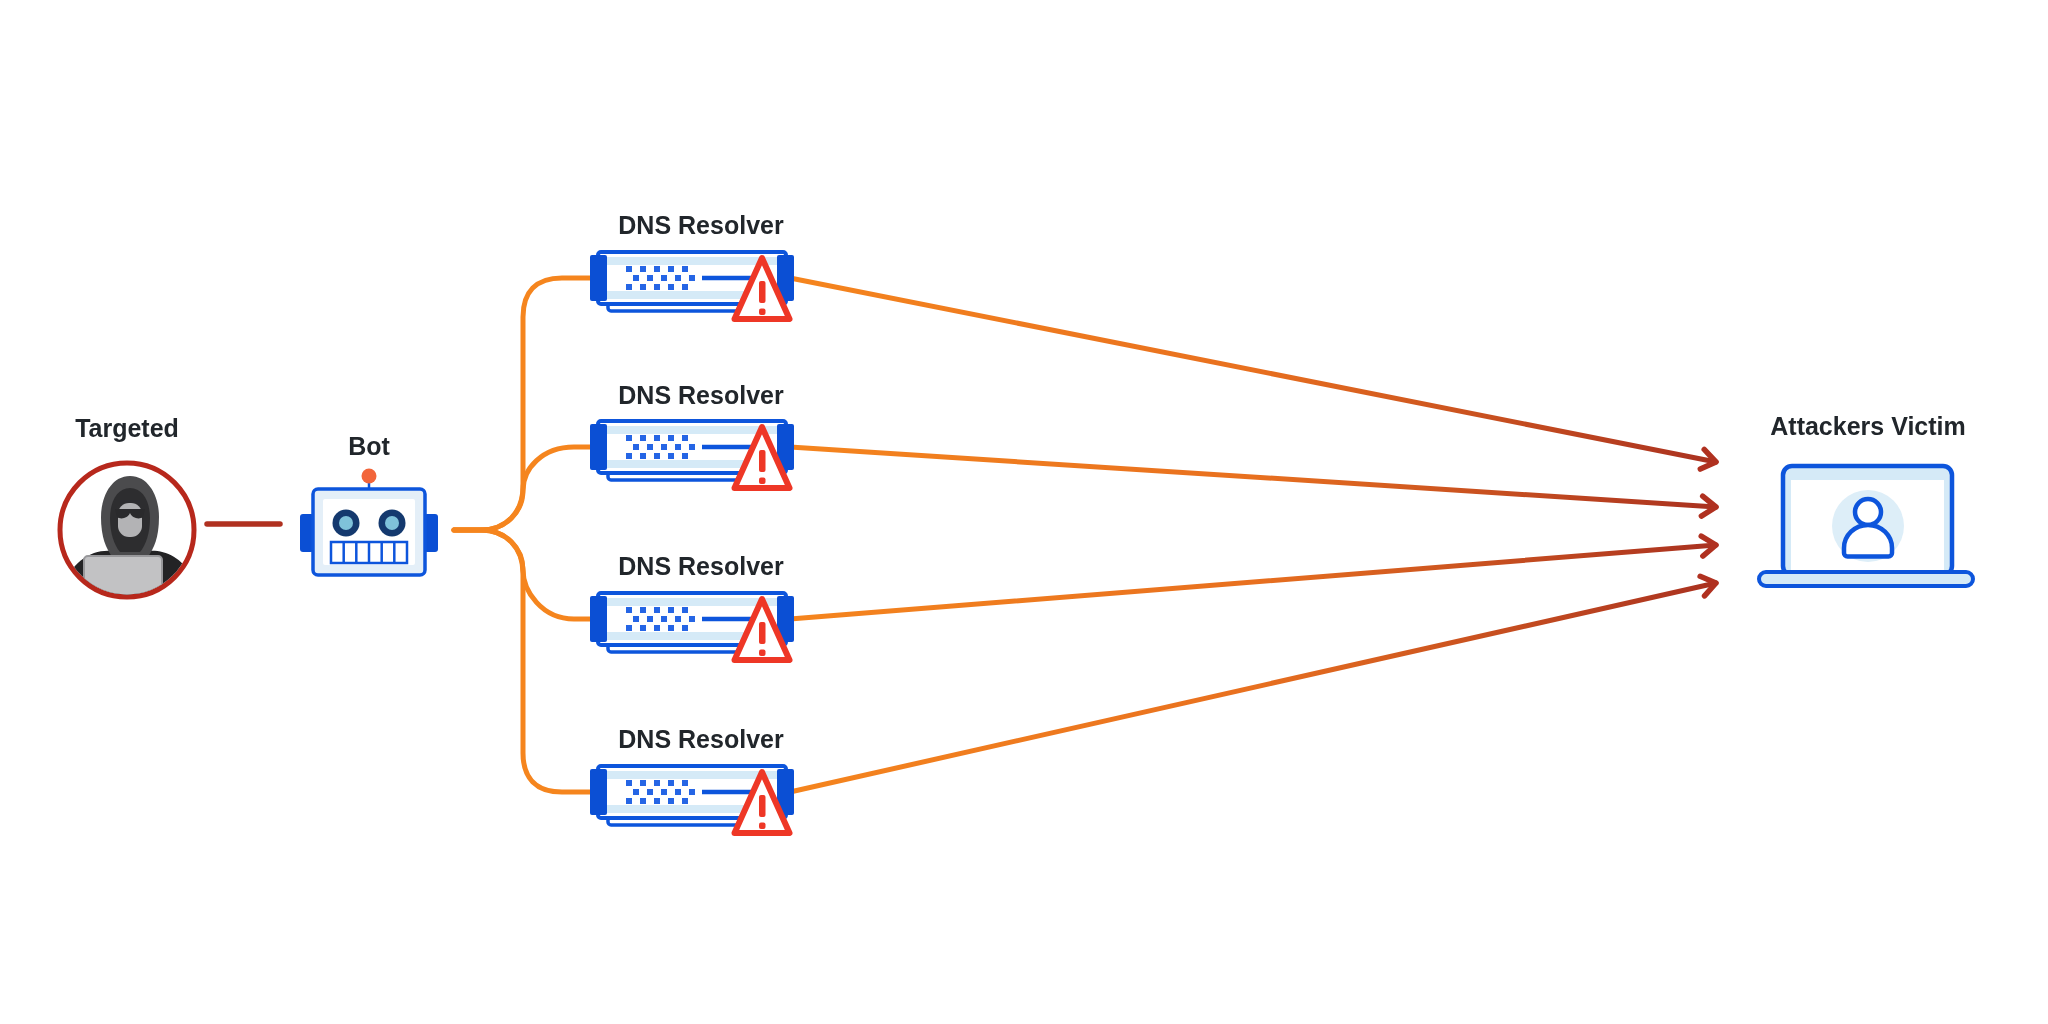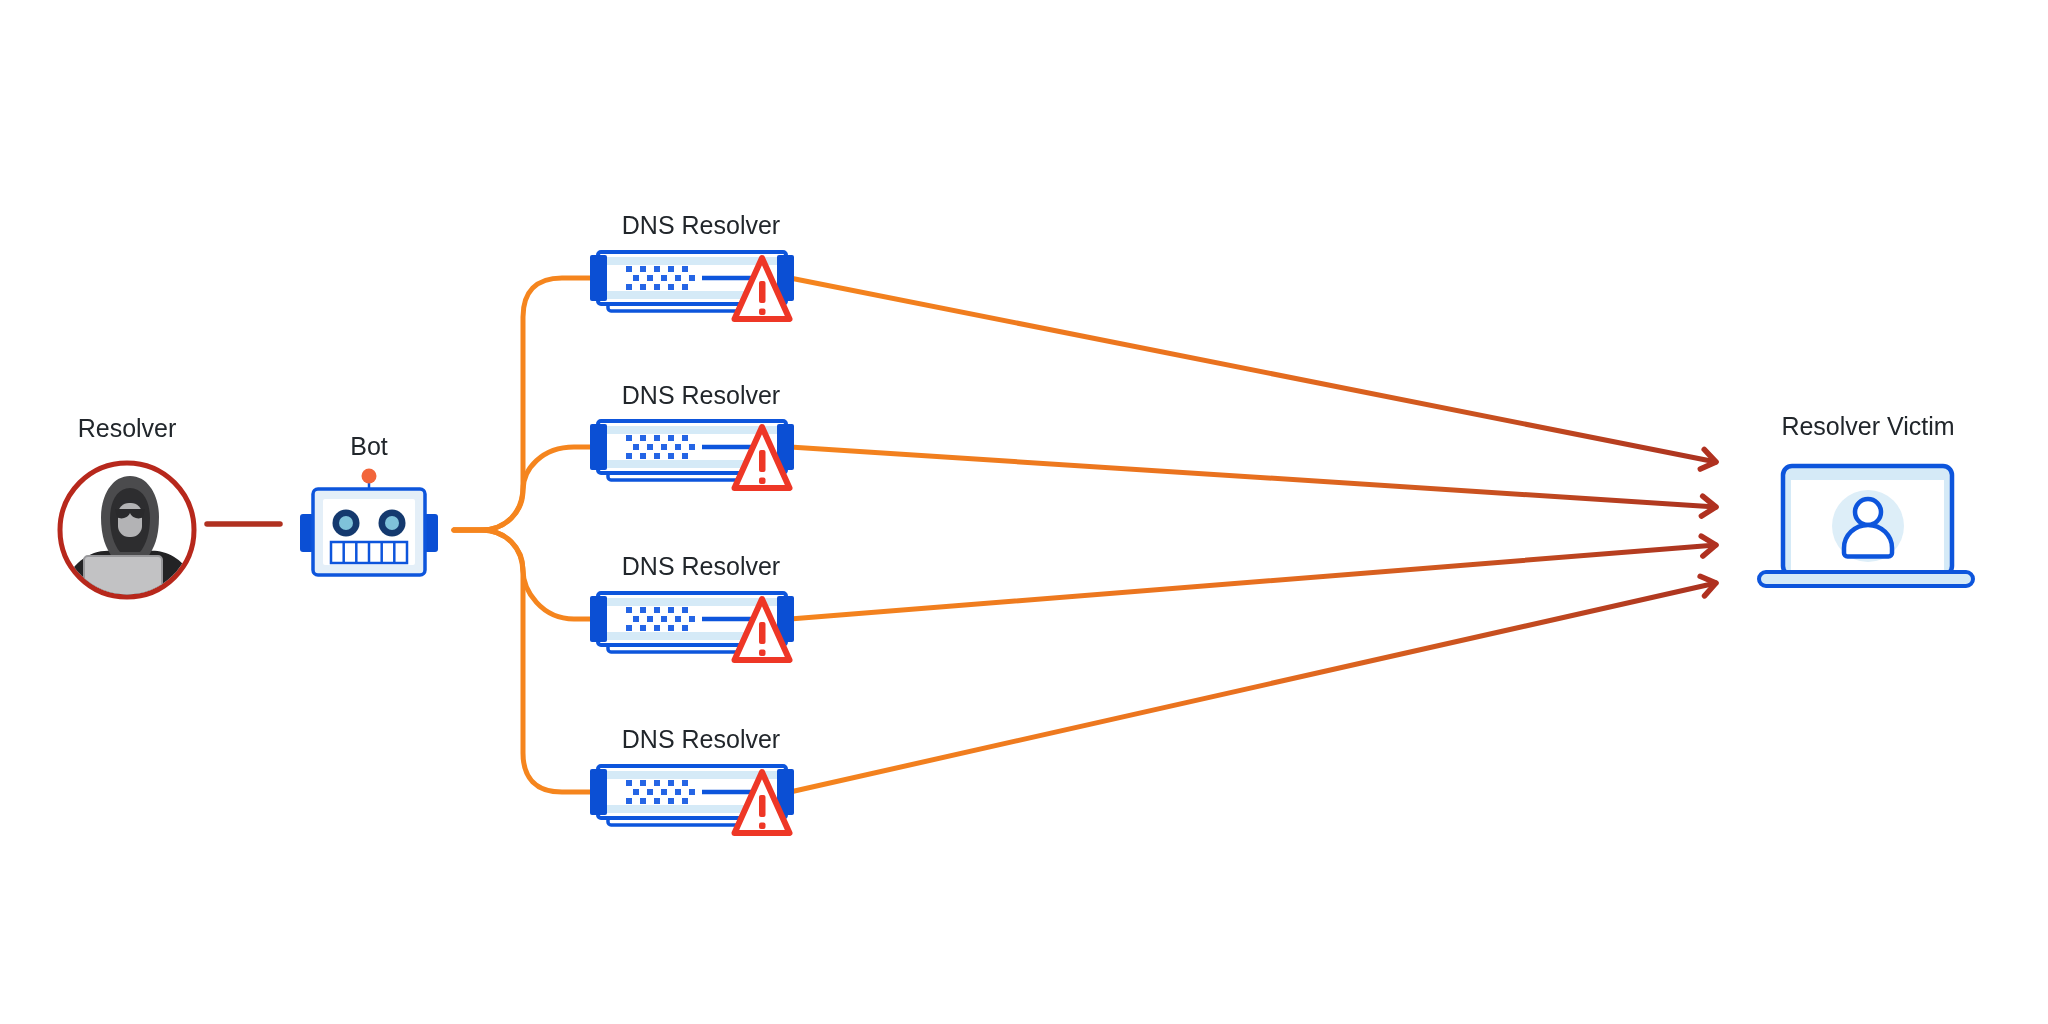--- a/index.html
+++ b/index.html
@@ -6,21 +6,21 @@
     --orange:#f5851e; --dark-red:#b03120; --ring-red:#b7281c;
     --blue:#0d55dc; --blue-fill:#0b4fd4; --dot-blue:#2565e5;
     --pale-blue:#d5eaf7; --pale-blue-2:#e4eff8; --person-bg:#ddeef8;
     --alert-red:#ee3726; --antenna-orange:#f2653a; --text:#21262b;
   }
   html,body{margin:0;padding:0;background:#fff;}
   .stage{position:relative;width:2048px;height:1024px;background:#fff;overflow:hidden;
          font-family:"Liberation Sans","DejaVu Sans",sans-serif;}
   .stage svg{position:absolute;left:0;top:0;}
   .label{position:absolute;transform:translate(-50%,-50%);
-         font-weight:400;font-size:25px;color:var(--text);white-space:nowrap;}
+         font-weight:700;font-size:25px;color:var(--text);white-space:nowrap;}
   
   .st-blue{stroke:var(--blue);}
   .fl-blue{fill:var(--blue-fill);}
   .fl-pale{fill:var(--pale-blue);}
   .fl-dot{fill:var(--dot-blue);}
   .orange-line{stroke:var(--orange);stroke-width:5;fill:none;stroke-linecap:round;stroke-linejoin:round;}
 </style>
 </head>
 <body>
 
@@ -153,21 +153,21 @@
       <rect x="1791" y="480" width="153" height="90" fill="#fff"></rect>
       <circle cx="1868" cy="526" r="36" fill="var(--person-bg)"></circle>
       <g>
         <circle cx="1868" cy="512" r="13" fill="#fff" class="st-blue" stroke-width="4.5"></circle>
         <path d="M1844,553 v-5 a24,23 0 0 1 48,0 v5 a3.5,3.5 0 0 1 -3.5,3.5 h-41 a3.5,3.5 0 0 1 -3.5,-3.5 z" fill="#fff" class="st-blue" stroke-width="4.5" stroke-linejoin="round"></path>
       </g>
       <rect x="1759" y="572" width="214" height="14" rx="7" fill="var(--pale-blue)" class="st-blue" stroke-width="4"></rect>
     </g>
   </svg>
 
-  <div class="label" style="left:127px;top:428px">Resolver</div>
+  <div class="label" style="left:127px;top:428px">Targeted</div>
   <div class="label" style="left:369px;top:446px">Bot</div>
   <div class="label" style="left:701px;top:225px">DNS Resolver</div>
   <div class="label" style="left:701px;top:395px">DNS Resolver</div>
   <div class="label" style="left:701px;top:566px">DNS Resolver</div>
   <div class="label" style="left:701px;top:739px">DNS Resolver</div>
-  <div class="label" style="left:1868px;top:426px">Resolver Victim</div>
+  <div class="label" style="left:1868px;top:426px">Attackers Victim</div>
 
 </div>
 
 </body></html>

